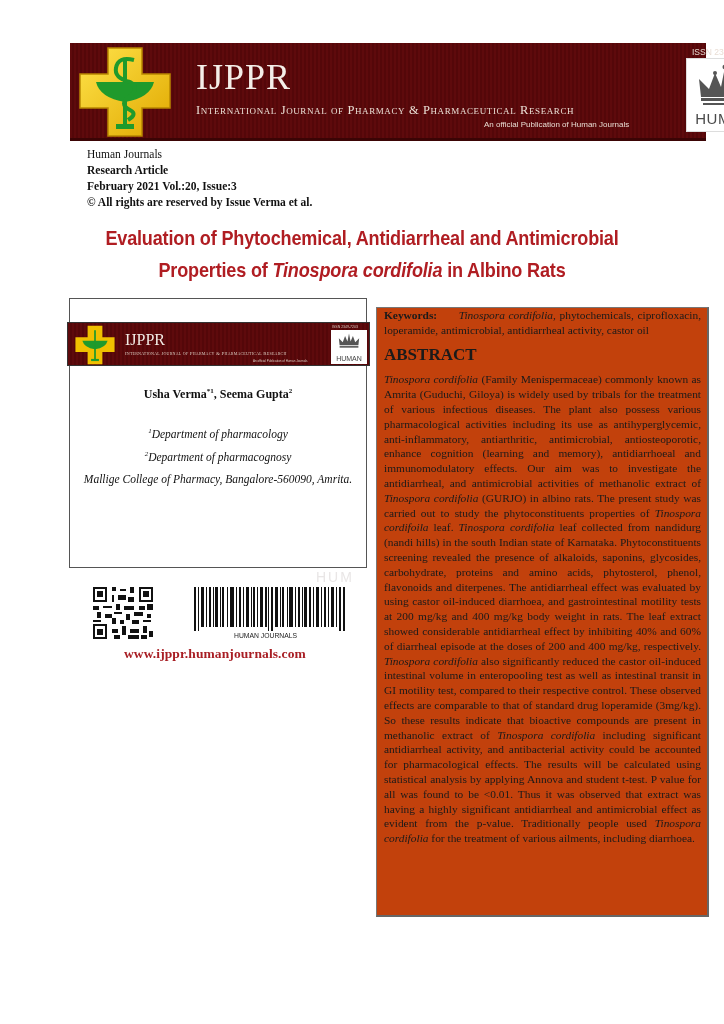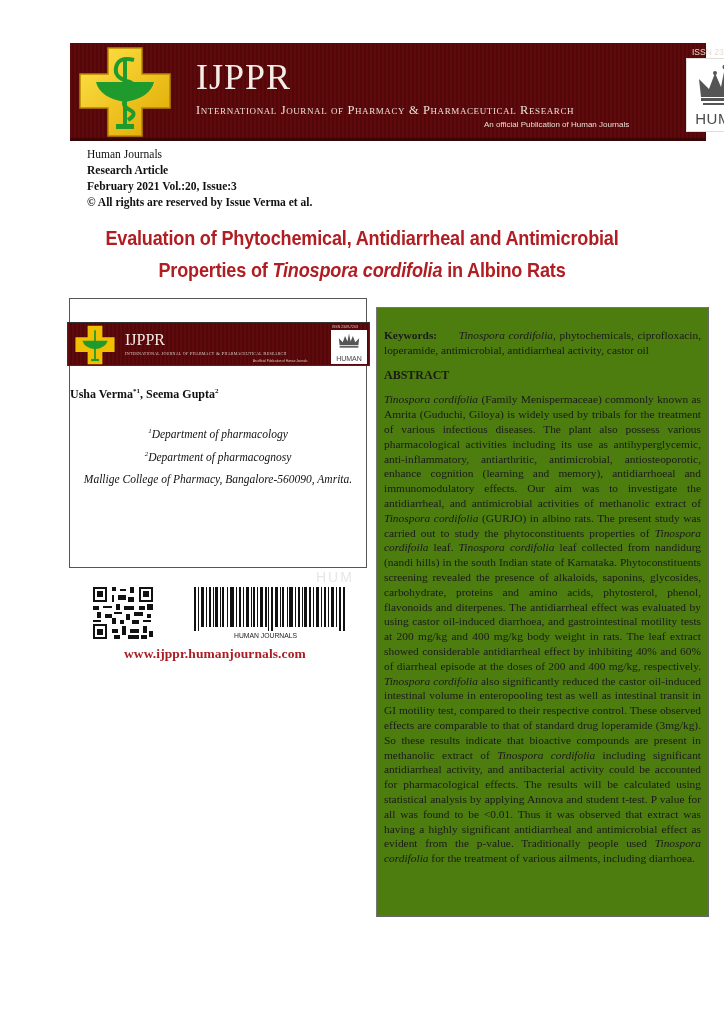--- a/index.html
+++ b/index.html
@@ -34,43 +34,43 @@
     .mini-banner { position: absolute; left: -3px; top: 23px; width: 303px; height: 44px; background: repeating-linear-gradient(90deg, #5e0a0c 0px, #5e0a0c 2px, #540709 2px, #540709 4px); border: 1px solid #333; }
     .mini-banner .mcross { position: absolute; left: 5px; top: 2px; }
     .mini-banner .mbrand { position: absolute; left: 57px; top: 8px; color: #f2ece6; font-size: 16px; }
     .mini-banner .mfull { position: absolute; left: 57px; top: 28px; color: #d9cbc0; font-size: 5px; font-variant: small-caps; white-space: nowrap; letter-spacing: 0.2px; }
     .mini-banner .mtag { position: absolute; left: 185px; top: 36px; color: #d9cbc0; font-size: 3px; font-family: "Liberation Sans", sans-serif; white-space: nowrap; }
     .mini-banner .missn { position: absolute; left: 264px; top: 2px; color: #d9cbc0; font-size: 3.5px; font-family: "Liberation Sans", sans-serif; }
     .mini-banner .mhuman { position: absolute; left: 263px; top: 7px; width: 36px; height: 34px; background: #fff; }
     .mini-banner .mhuman span { position: absolute; left: 0; right: 0; bottom: 2px; text-align: center; font-family: "Liberation Sans", sans-serif; font-size: 7px; color: #444; }
     .mini-banner .mhuman svg { position: absolute; left: 6px; top: 2px; }
 
-    .authors { position: absolute; left: 0; right: 0; top: 88px; font-weight: bold; font-size: 12px; }
+    .authors { position: absolute; left: 0; right: 0; top: 88px; text-align: center; font-weight: bold; font-size: 12px; }
     .authors sup { font-size: 7px; font-weight: bold; }
     .dept { position: absolute; left: 0; right: 0; text-align: center; font-style: italic; font-size: 11.5px; }
     .dept sup { font-size: 7px; }
     .dept1 { top: 128px; } .dept2 { top: 151px; } .college { top: 174px; }
     .dates { position: absolute; left: 9px; top: 206px; font-size: 11.5px; }
     .dates .row { display: flex; height: 21.5px; align-items: center; }
     .dates .lbl { width: 87px; font-weight: bold; }
 
     
     .qr { position: absolute; left: 93px; top: 587px; width: 60px; height: 52px; }
     .barcode { position: absolute; left: 194px; top: 587px; width: 152px; height: 44px; }
     .barcode-label { position: absolute; left: 234px; top: 631px; font-family: "Liberation Sans", sans-serif; font-size: 8px; color: #222; transform: scaleX(0.85); transform-origin: left top; }
     .website { position: absolute; left: 124px; top: 646px; font-weight: bold; color: #a81e24; font-size: 13.5px; letter-spacing: 0.1px; }
 
     .watermark { position: absolute; left: 316px; top: 569px; font-family: "Liberation Sans", sans-serif; color: #e9e6e6; font-size: 14px; letter-spacing: 2px; }
 
     
-    .abs-box { position: absolute; left: 376px; top: 307px; width: 333px; height: 610px; background: #4d7c0f; border: 1.5px solid #777; border-right: 2px solid #666; border-bottom: 2px solid #666; padding: 20px 6px 0 7px; font-size: 11.4px; line-height: 14.8px; color: #1a1a1a; }
+    .abs-box { position: absolute; left: 376px; top: 307px; width: 333px; height: 610px; background: #c2410c; border: 1.5px solid #777; border-right: 2px solid #666; border-bottom: 2px solid #666; padding: 0 6px 0 7px; font-size: 11.4px; line-height: 14.8px; color: #1a1a1a; }
     .abs-box p { text-align: justify; text-align-last: left; }
     .abs-box .kw-label { font-weight: bold; }
     .abs-box i { font-style: italic; }
-    .abs-box h3 { font-size: 12px; font-weight: bold; margin-top: 10px; margin-bottom: 10px; }
+    .abs-box h3 { font-size: 17px; font-weight: bold; margin-top: 10px; margin-bottom: 10px; }
   </style>
 </head>
 <body>
 
 <div class="banner">
   <svg class="cross" viewBox="0 0 94 92">
     <defs>
       <linearGradient id="cg" x1="0" y1="0" x2="1" y2="1">
         <stop offset="0" stop-color="#ffe34a"></stop>
           <stop offset="1" stop-color="#e0a800"></stop>

